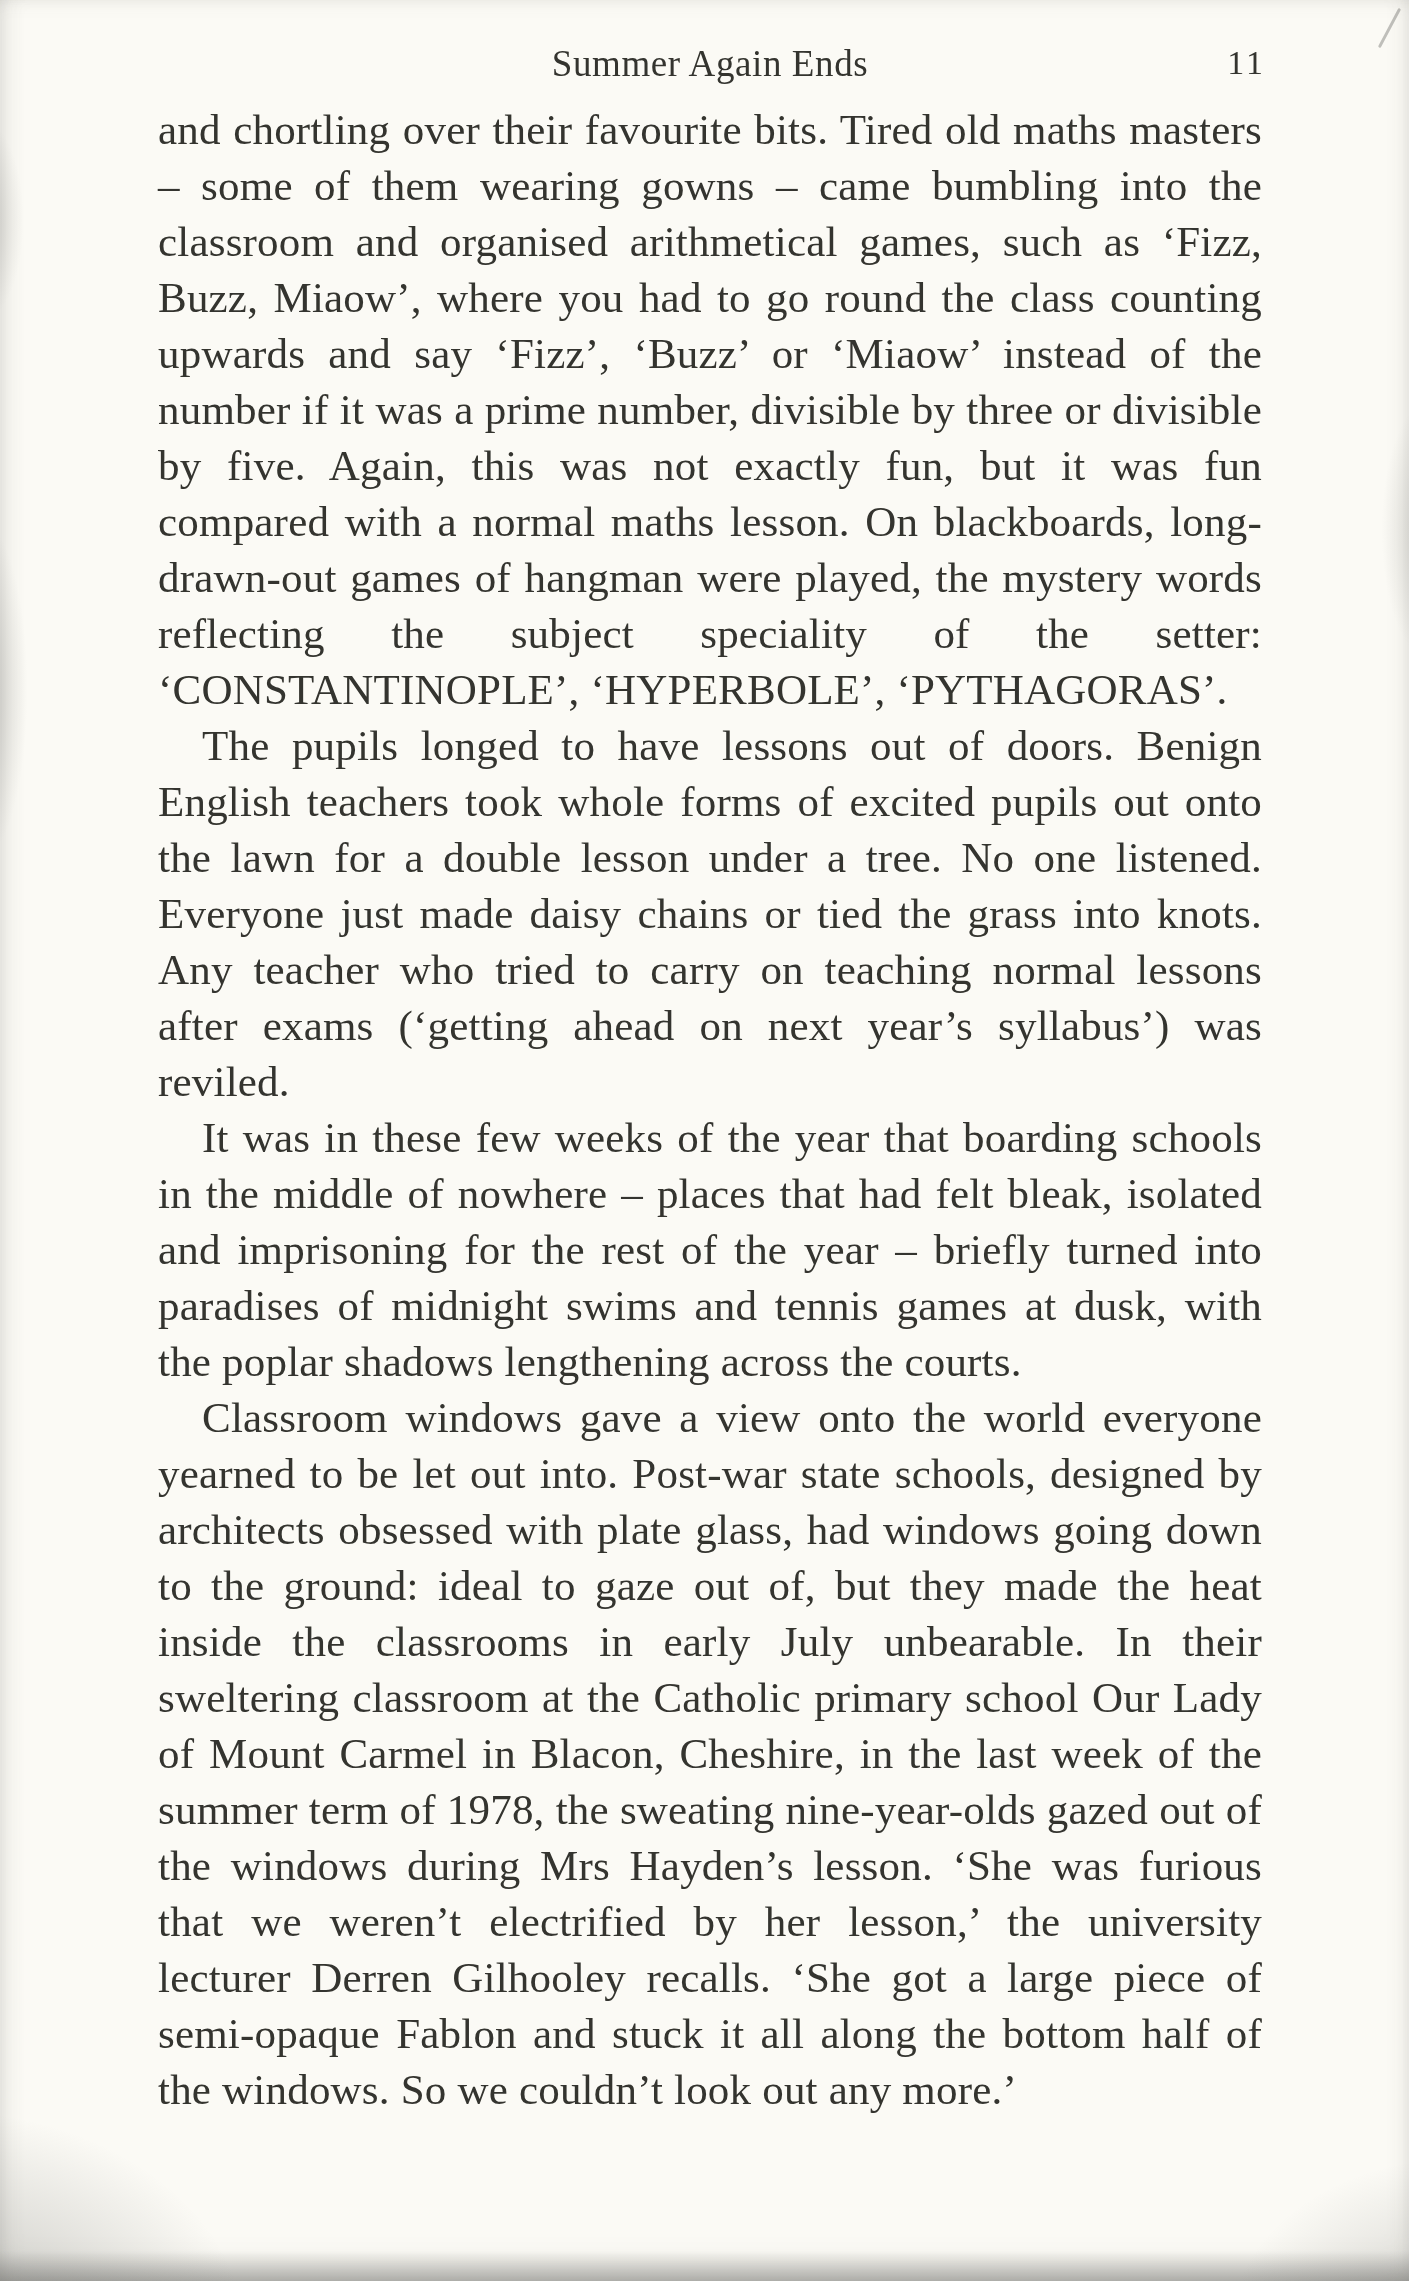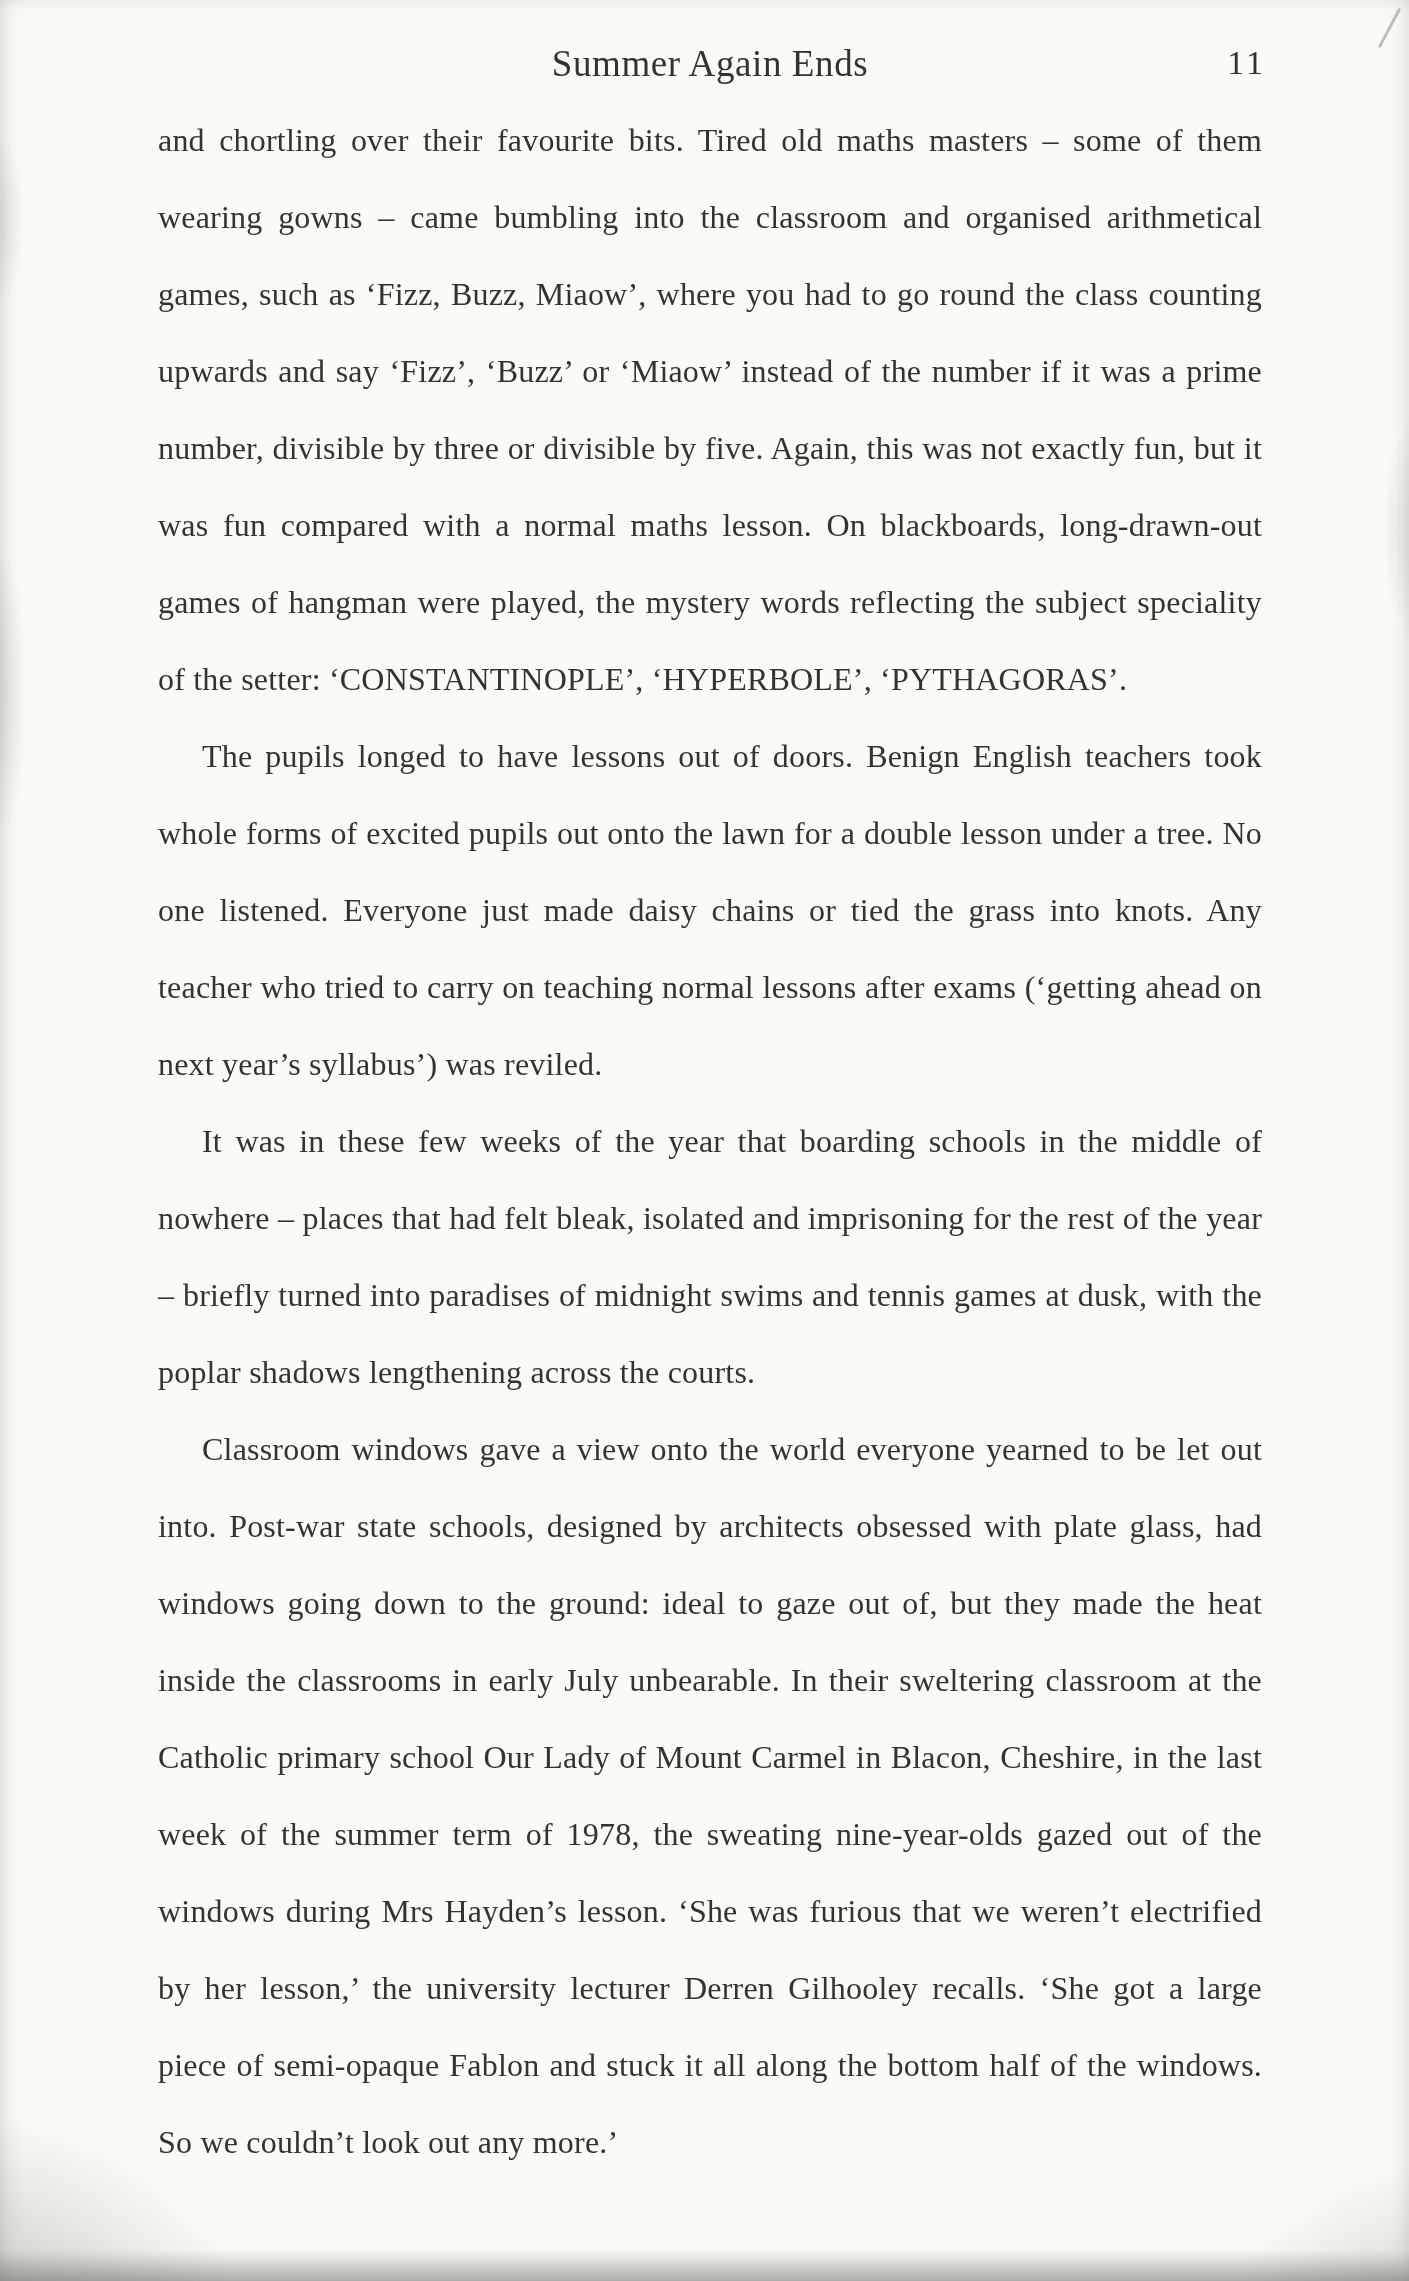--- a/index.html
+++ b/index.html
@@ -46,22 +46,22 @@
     font-size: 34px;
     letter-spacing: 3px;
     color: var(--ink, #34342f);
     margin-left: 24px;
   }
   .text-block {
     position: absolute;
     top: 102px;
     left: 158px;
     width: 1104px;
-    font-size: 32px;
-    line-height: 77px;
+    font-size: 43px;
+    line-height: 56px;
     text-align: justify;
     letter-spacing: 0.2px;
   }
   .para { text-indent: 0; }
   .para.indent { text-indent: 44px; }
 
   
   .smudge { position: absolute; pointer-events: none; }
   .bottom-strip {
     left: 0; right: 0; bottom: 0; height: 30px;

